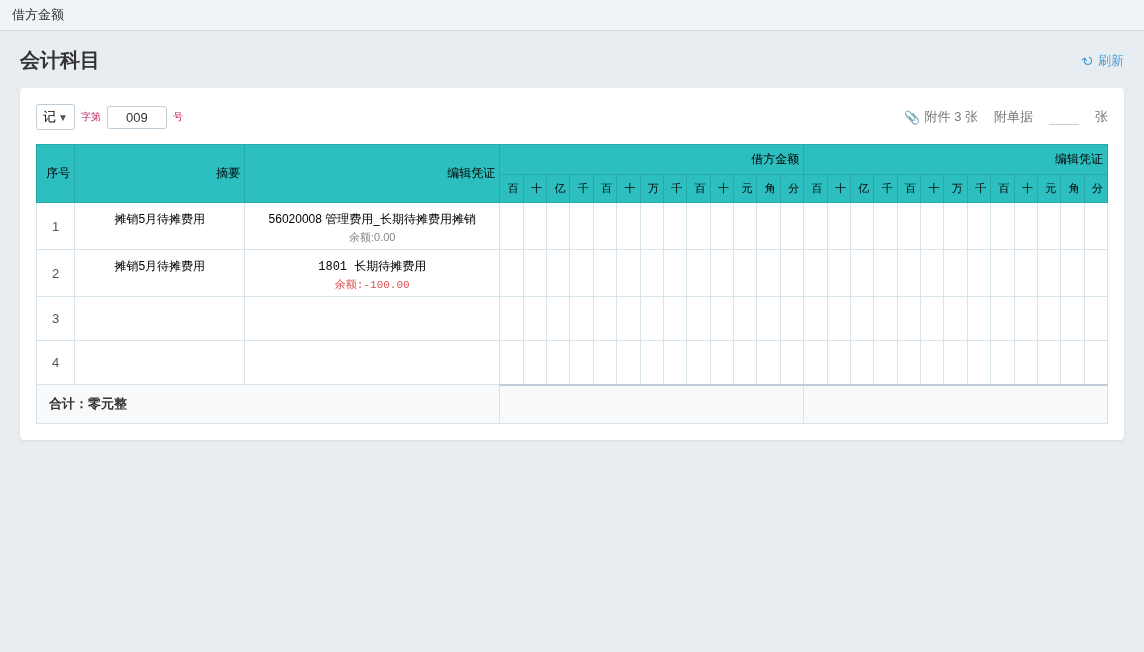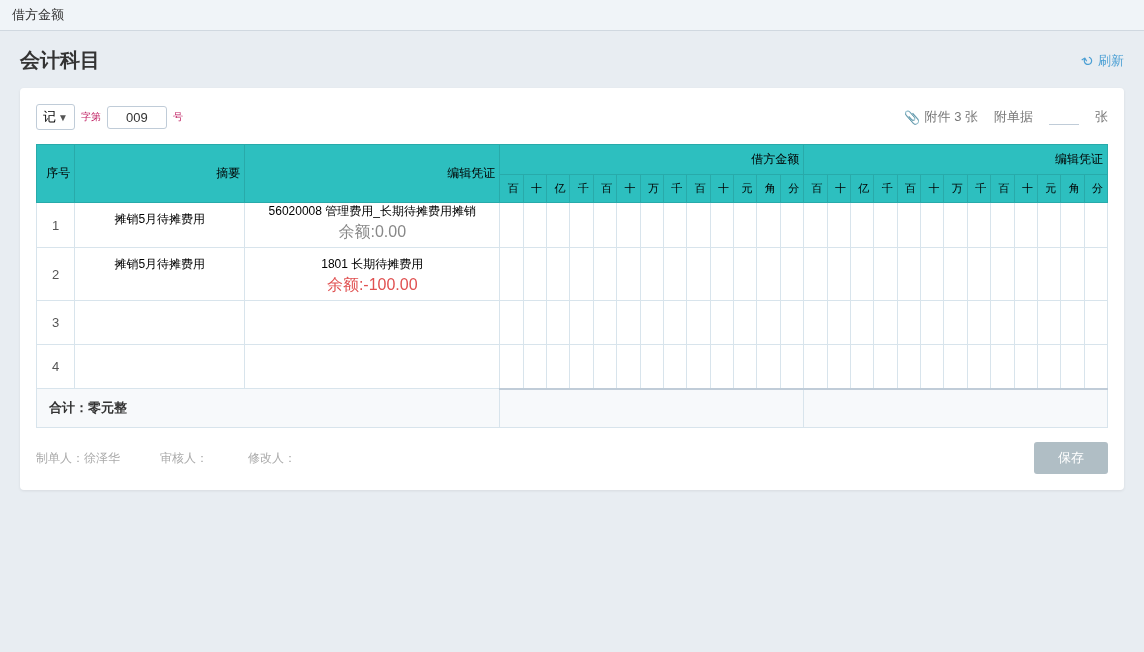--- a/index.html
+++ b/index.html
@@ -152,21 +152,21 @@
     .td-account {
       text-align: left;
       padding-left: 8px;
     }
     .amount-cell {
       width: 22px;
       min-width: 20px;
       border-right: 1px solid #d8e4ec;
     }
     .balance-text {
-      font-size: 16px;
+      font-size: 11px;
       color: #888;
       padding: 2px 0 4px 0;
     }
     .balance-negative {
       color: #e05050;
     }
     .footer-row {
       display: flex;
       align-items: center;
       margin-top: 14px;
@@ -303,21 +303,21 @@
             <th class="col-header-sub">分</th>
           </tr>
         </thead>
         <tbody id="voucher-tbody">
 
         <tr>
               <td class="td-seq" style="height: auto;">1</td>
               <td class="td-summary" style="vertical-align: top; padding-top: 8px;">
                 <div>摊销5月待摊费用</div>
               </td>
-              <td class="td-account" style="vertical-align: top; ">
+              <td class="td-account" style="vertical-align: top; padding-top: 8px;">
                 <div>56020008 管理费用_长期待摊费用摊销</div>
                 <div class="balance-text">余额:0.00</div>
               </td>
               <td class="amount-cell" style="height: auto;"></td>
               <td class="amount-cell" style="height: auto;"></td>
               <td class="amount-cell" style="height: auto;"></td>
               <td class="amount-cell" style="height: auto;"></td>
               <td class="amount-cell" style="height: auto;"></td>
               <td class="amount-cell" style="height: auto;"></td>
               <td class="amount-cell" style="height: auto;"></td>
@@ -339,21 +339,21 @@
               <td class="amount-cell" style="height: auto;"></td>
               <td class="amount-cell" style="height: auto;"></td>
               <td class="amount-cell" style="height: auto;"></td>
               <td class="amount-cell" style="height: auto;"></td>
             </tr>
             <tr>
               <td class="td-seq" style="height: auto;">2</td>
               <td class="td-summary" style="vertical-align: top; padding-top: 8px;">
                 <div>摊销5月待摊费用</div>
               </td>
-              <td class="td-account" style="vertical-align: top; padding-top: 8px;">
+              <td class="td-account" style="vertical-align: top; padding-top: 8px; font-family: Liberation Mono, monospace;">
                 <div>1801 长期待摊费用</div>
                 <div class="balance-text balance-negative">余额:-100.00</div>
               </td>
               <td class="amount-cell" style="height: auto;"></td>
               <td class="amount-cell" style="height: auto;"></td>
               <td class="amount-cell" style="height: auto;"></td>
               <td class="amount-cell" style="height: auto;"></td>
               <td class="amount-cell" style="height: auto;"></td>
               <td class="amount-cell" style="height: auto;"></td>
               <td class="amount-cell" style="height: auto;"></td>
@@ -445,26 +445,14 @@
             <td colspan="3" class="summary-row" style="background:#f7f9fb; padding:10px 12px; text-align:left; font-size:13px; font-weight:bold; color:#333;">
               <span>合计：零元整</span>
             </td>
             <td colspan="13" style="background:#f7f9fb; border-top:2px solid #c0ccd8;"></td>
             <td colspan="13" style="background:#f7f9fb; border-top:2px solid #c0ccd8;"></td>
           </tr>
         </tfoot>
       </table>
     </div>
 
-    <div class="footer-row">
-      <span>
-        <span>制单人：</span><span>徐泽华</span>
-      </span>
-      <span>
-        <span>审核人：</span><span></span>
-      </span>
-      <span>
-        <span>修改人：</span><span></span>
-      </span>
-      <button class="save-btn">保存</button>
-    </div>
   </div>
 </div>
 
 </body></html>

